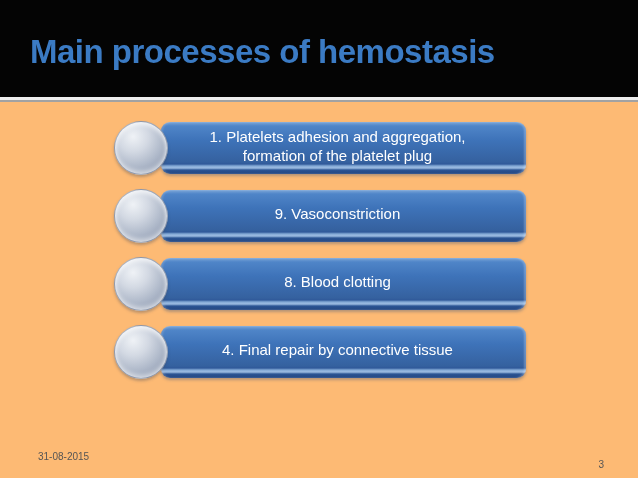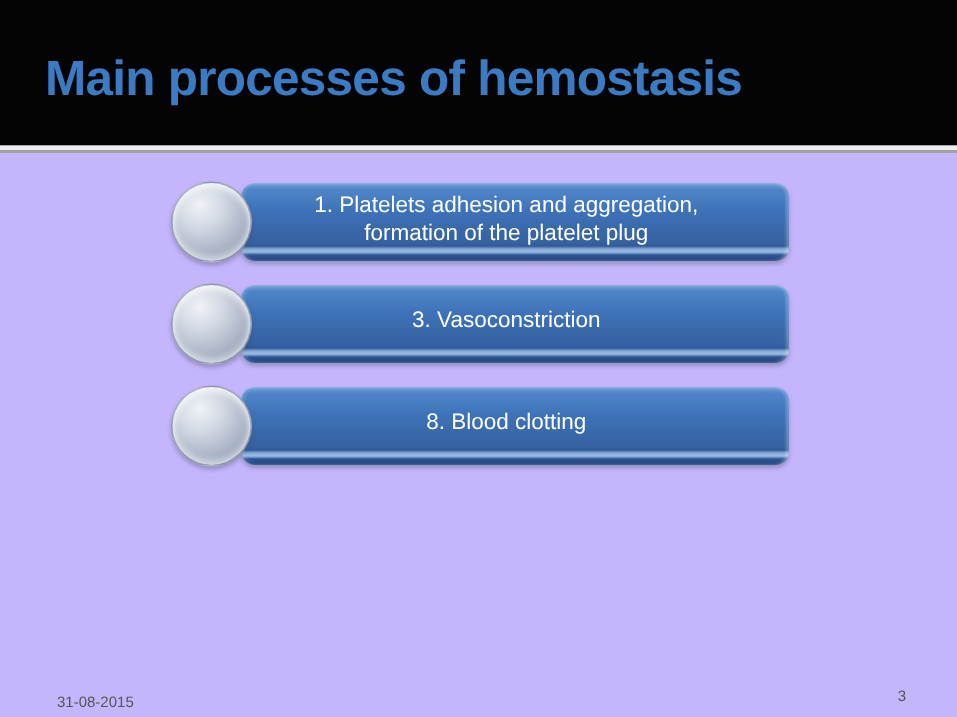--- a/index.html
+++ b/index.html
@@ -1,17 +1,17 @@
 <!DOCTYPE html>
 <html><head>
 <meta charset="utf-8">
 <style>
   html,body{margin:0;padding:0;background:#ffffff;}
   .slide{
-    position:relative;width:638px;height:478px;background:#c4b5fd;
+    position:relative;width:638px;height:478px;background:#fdba74;
     font-family:"Liberation Sans",sans-serif;overflow:hidden;
   }
   
   .header{
     height:97px;background:#040404;display:flex;align-items:center;
   }
   .title{
     margin:7px 0 0 30px;font-size:33px;font-weight:700;color:#3b7bc4;
     letter-spacing:-0.5px;
   }
@@ -37,21 +37,21 @@
     box-shadow:inset -2px 0 2px rgba(255,255,255,0.25),
                inset 2px 0 2px rgba(255,255,255,0.15),
                0 2px 3px rgba(90,100,120,0.45);
     display:flex;align-items:center;justify-content:center;z-index:1;
   }
   .bar-label{
     color:#ffffff;font-size:15px;line-height:19px;text-align:center;
     padding:0 32px 5px 20px;
   }
   
-  .footer-date{position:absolute;left:38px;bottom:4px;font-size:10px;color:#555555;text-align:right;}
+  .footer-date{position:absolute;left:38px;bottom:16px;font-size:10px;color:#555555;text-align:right;}
   .footer-page{position:absolute;right:34px;bottom:8px;font-size:10px;color:#555555;}
 </style>
 </head>
 <body>
 
 <div class="slide">
 
   <div class="header">
     <h1 class="title">Main processes of hemostasis</h1>
   </div>
@@ -62,30 +62,36 @@
     <div class="item">
       <span class="circle"></span>
       <div class="bar">
         <span class="bar-label">1. Platelets adhesion and aggregation, formation of the platelet plug</span>
       </div>
     </div>
 
     <div class="item">
       <span class="circle"></span>
       <div class="bar">
-        <span class="bar-label">3. Vasoconstriction</span>
+        <span class="bar-label">9. Vasoconstriction</span>
       </div>
     </div>
 
     <div class="item">
       <span class="circle"></span>
       <div class="bar">
         <span class="bar-label">8. Blood clotting</span>
       </div>
     </div>
 
+    <div class="item">
+      <span class="circle"></span>
+      <div class="bar">
+        <span class="bar-label">4. Final repair by connective tissue</span>
+      </div>
+    </div>
 
   </div>
 
   <span class="footer-date">31-08-2015</span>
   <span class="footer-page">3</span>
 
 </div>
 
 </body></html>

